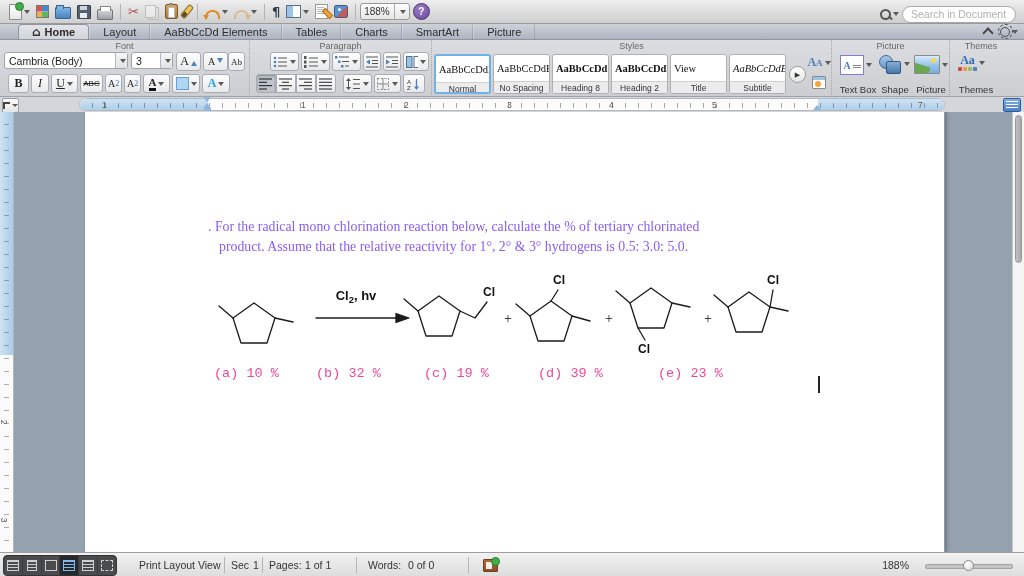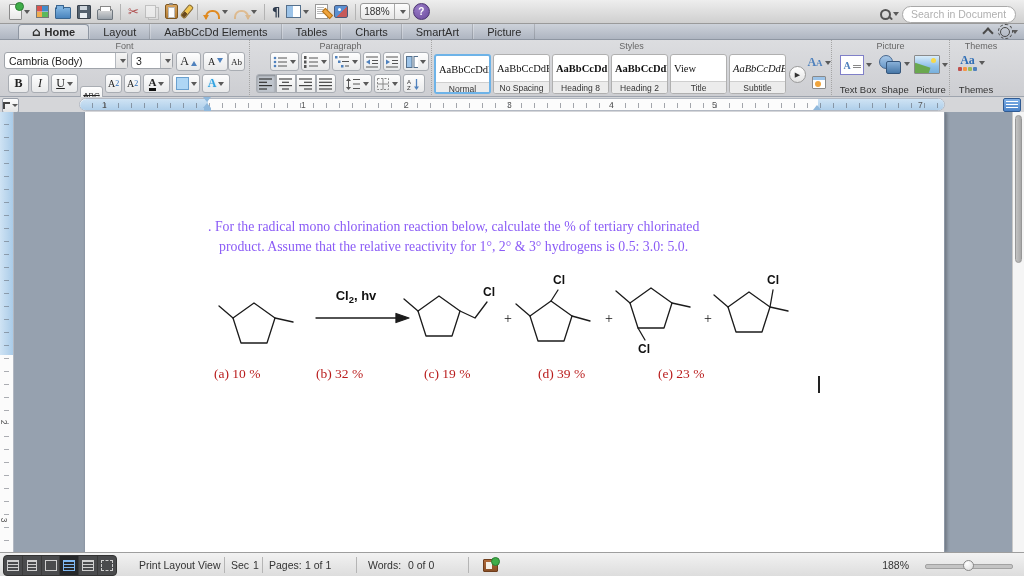--- a/index.html
+++ b/index.html
@@ -118,21 +118,21 @@
   .sidebtn::before{content:"";position:absolute;left:2px;top:2px;right:2px;height:1px;background:#fff;box-shadow:0 3px 0 #fff,0 6px 0 #fff;}
   
   .docarea{position:absolute;left:0;top:112px;width:1024px;height:440px;background:#96A1AF;overflow:hidden;}
   .vruler{position:absolute;left:0;top:0;width:13px;height:440px;background:#fbfbfb;border-right:1px solid #b2b8c2;overflow:hidden;}
   .vblue{position:absolute;left:0;top:0;width:13px;height:243px;background:linear-gradient(90deg,#cfe3f4,#a9cbe8);}
   .vticks{position:absolute;left:4px;top:0;width:5px;height:100%;
     background:repeating-linear-gradient(180deg,transparent 0 12px,rgba(90,95,105,.5) 12px 13px);}
   .vnum{position:absolute;left:2px;font-size:8.5px;color:#555;transform:rotate(90deg);}
   .page{position:absolute;left:84px;top:0;width:859px;height:440px;background:#fff;border-left:1px solid #8d97a5;border-right:1px solid #8d97a5;box-shadow:2px 0 3px rgba(0,0,0,.25);}
   .qline{position:absolute;font-family:"Liberation Serif",serif;font-size:13.8px;color:#8b5cf6;white-space:nowrap;}
-  .optrow .opt{position:absolute;font-family:Liberation Serif, serif;font-size:13.5px;color:#b91c1c;white-space:nowrap;}
+  .optrow .opt{position:absolute;font-family:Liberation Mono, monospace;font-size:13.5px;color:#ec4899;white-space:nowrap;}
   .caret-line{position:absolute;width:1.5px;height:17px;background:#222;}
   .vscroll{position:absolute;right:0;top:0;width:11px;height:440px;background:#f5f5f5;border-left:1px solid #c8c8c8;}
   .vthumb{position:absolute;left:2px;top:3px;width:7px;height:148px;border-radius:4px;background:linear-gradient(90deg,#c2c2c2,#a8a8a8);border:1px solid #979797;box-sizing:border-box;}
   
   .statusbar{position:absolute;left:0;top:552px;width:1024px;height:24px;
     background:linear-gradient(#f2f2f2,#dddddd);border-top:1px solid #9e9e9e;font-size:10.5px;color:#333;box-sizing:border-box;}
   .vswitch{position:absolute;left:3px;top:2px;width:112px;height:19px;background:#4a4b4d;border:1px solid #333;border-radius:4px;display:flex;overflow:hidden;}
   .vsb{flex:1;display:flex;align-items:center;justify-content:center;border-right:1px solid #3a3a3a;}
   .vsb:last-child{border-right:none;}
   .vsb.on{background:#26282a;}
@@ -289,21 +289,21 @@
       <div class="rb serif" style="left:8px;top:34px;width:21px;font-weight:bold;font-size:12px;">
           <span>B</span>
         </div>
       <div class="rb serif" style="left:31px;top:34px;width:18px;font-style:italic;font-size:12px;">
           <span>I</span>
         </div>
       <div class="rb serif" style="left:51px;top:34px;width:27px;font-size:12px;">
           <span style="text-decoration:underline;">U</span>
           <span class="car"></span>
         </div>
-      <div class="rb" style="left:80px;top:46px;width:23px;font-size:8px;">
+      <div class="rb" style="left:80px;top:34px;width:23px;font-size:8px;">
           <span style="text-decoration:line-through;">ABC</span>
         </div>
       <div class="rb serif" style="left:105px;top:34px;width:17px;font-size:10px;">
           <span>A</span>
           <span class="mini" style="vertical-align:super;">2</span>
         </div>
       <div class="rb serif" style="left:124px;top:34px;width:17px;font-size:10px;">
           <span>A</span>
           <span class="mini" style="vertical-align:sub;">2</span>
         </div>

